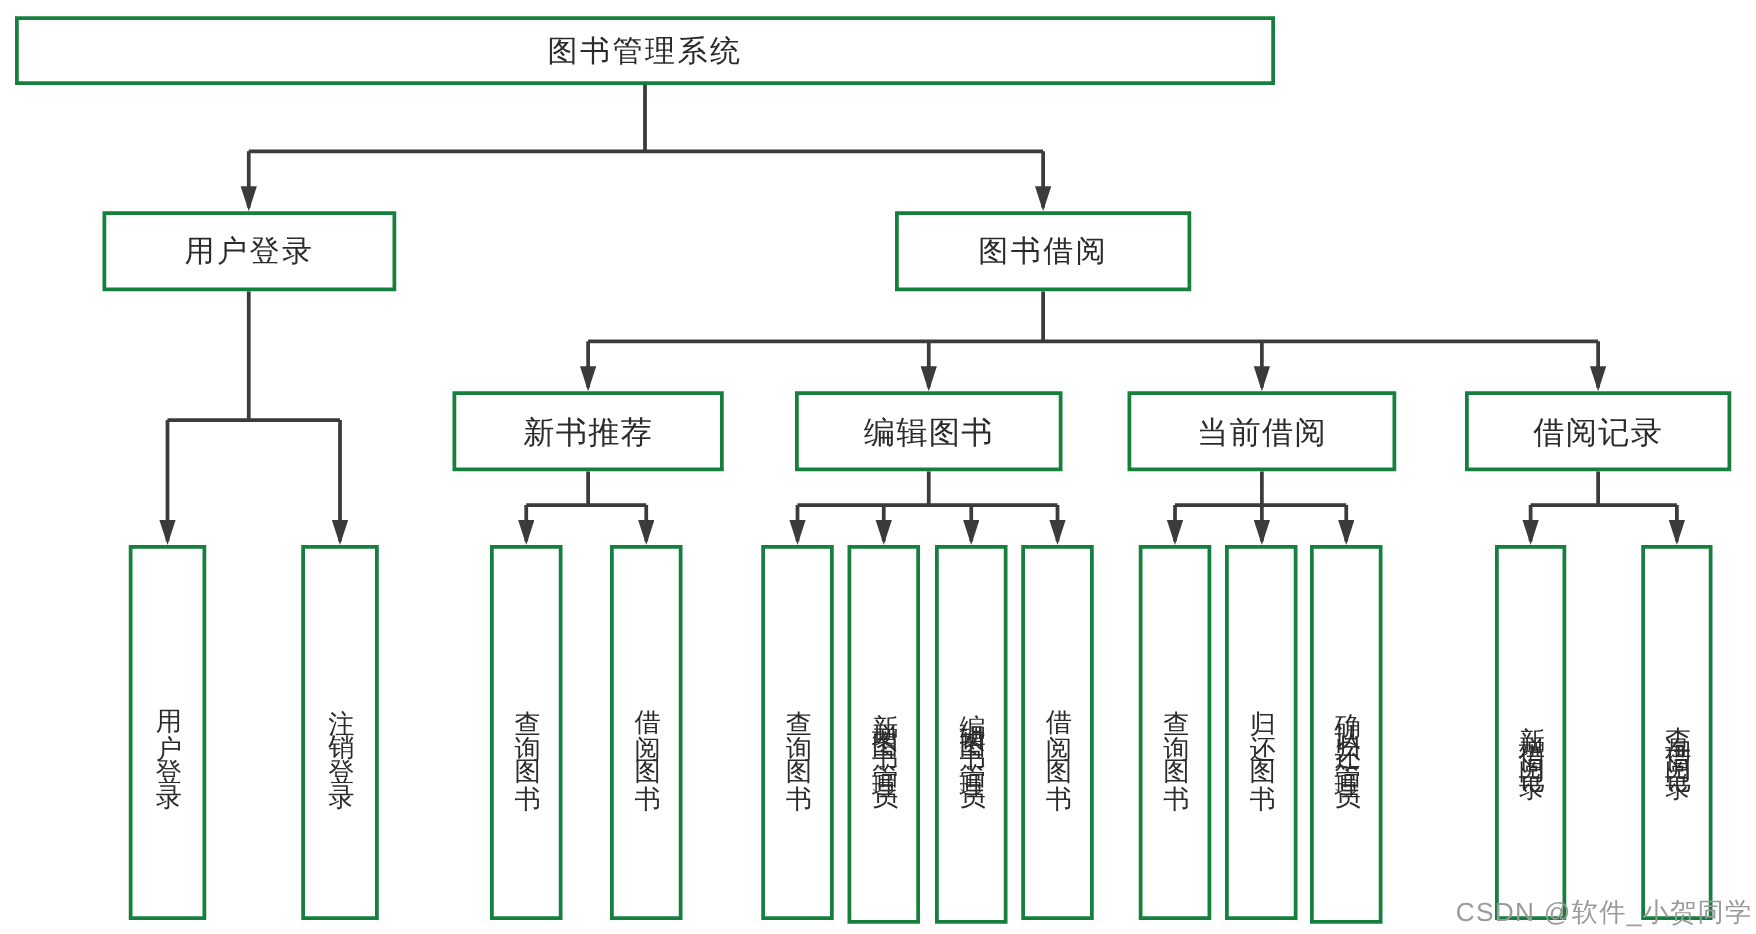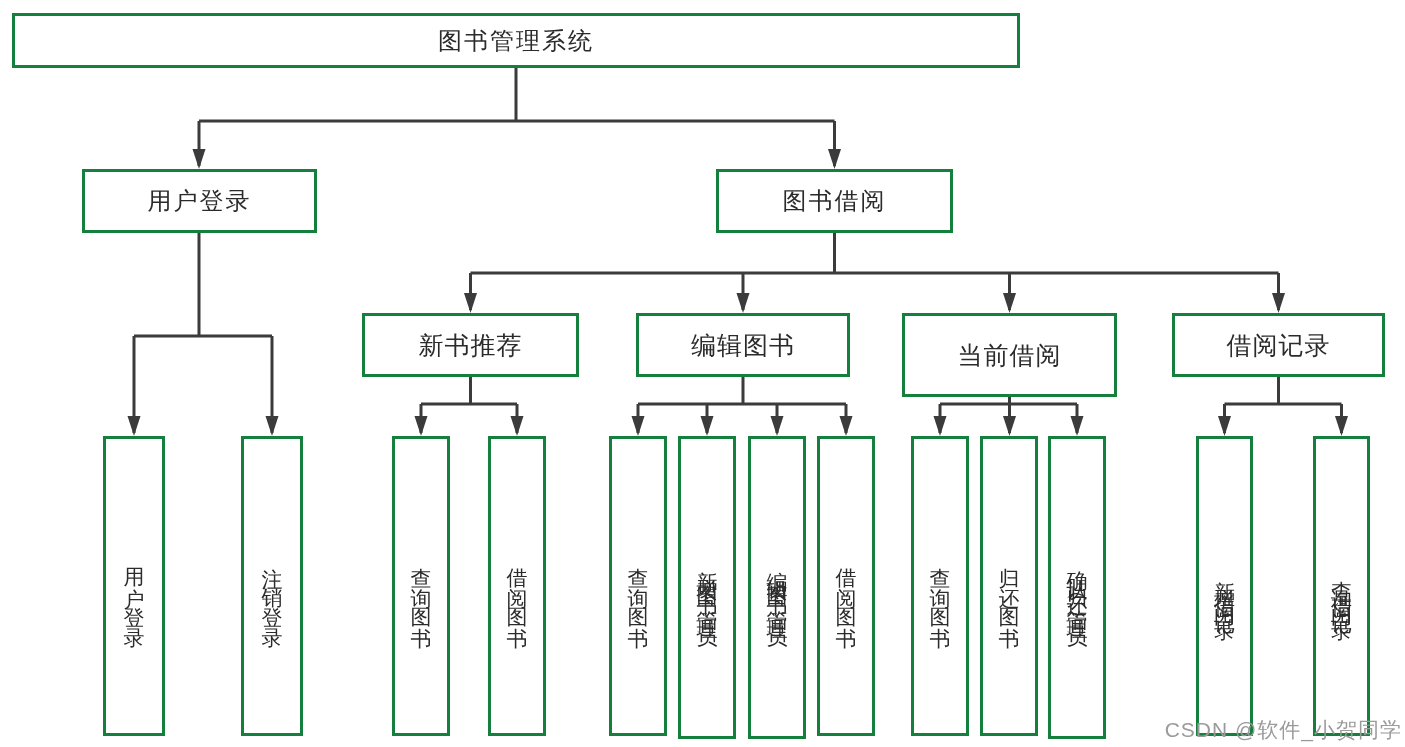--- a/index.html
+++ b/index.html
@@ -96,21 +96,21 @@
     <path d="M1341.5 404 V433" stroke="#3b3b3b" stroke-width="3" fill="none" marker-end="url(#arrow)"></path>
   </svg>
 
   <div class="node h1" style="left:12px; top:13px; width:1008px; height:55px;">图书管理系统</div>
 
   <div class="node h2" style="left:82px; top:169px; width:235px; height:64px;">用户登录</div>
   <div class="node h2" style="left:716px; top:169px; width:237px; height:64px;">图书借阅</div>
 
   <div class="node h3" style="left:362px; top:313px; width:217px; height:64px;">新书推荐</div>
   <div class="node h3" style="left:636px; top:313px; width:214px; height:64px;">编辑图书</div>
-  <div class="node h3" style="left:902px; top:313px; width:215px; height:84px;">当前借阅</div>
+  <div class="node h3" style="left:902px; top:313px; width:215px; height:64px;">当前借阅</div>
   <div class="node h3" style="left:1172px; top:313px; width:213px; height:64px;">借阅记录</div>
 
   <div class="node v" style="left:103px; top:436px; width:62px; height:300px;">用户登录</div>
   <div class="node v" style="left:241px; top:436px; width:62px; height:300px;">注销登录</div>
 
   <div class="node v" style="left:392px; top:436px; width:58px; height:300px;">查询图书</div>
   <div class="node v" style="left:488px; top:436px; width:58px; height:300px;">借阅图书</div>
 
   <div class="node v" style="left:609px; top:436px; width:58px; height:300px;">查询图书</div>
   <div class="node v long" style="left:678px; top:436px; width:58px; height:303px;">新增图书（管理员）</div>

